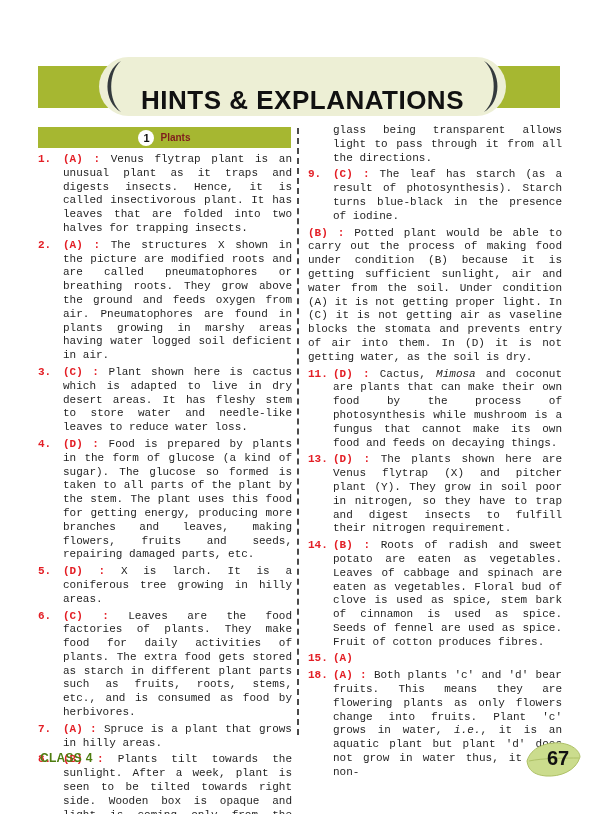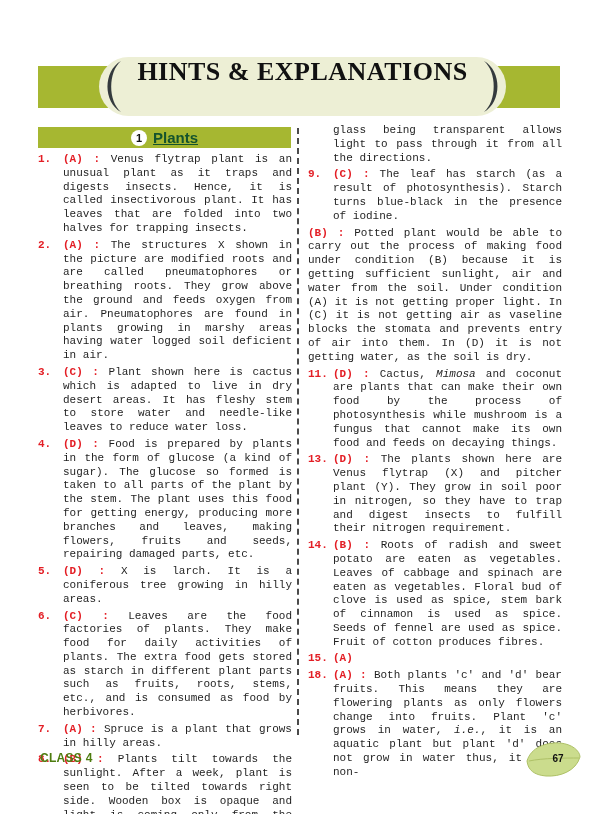--- a/index.html
+++ b/index.html
@@ -23,42 +23,42 @@
   }
   
   .band{
     position:absolute;left:38px;top:66px;width:522px;height:42px;
     background:var(--olive);
   }
   .pill{
     position:absolute;left:99px;top:57px;width:407px;height:59px;
     background:var(--cream);
     border-radius:32px;
-    display:flex;align-items:flex-start;justify-content:center;font-family:Liberation Serif, serif;
+    display:flex;align-items:flex-end;justify-content:center;
   }
   .pill h1{
     font-size:26px;font-weight:700;letter-spacing:.5px;color:#111;
     white-space:nowrap;
   }
   .arc{position:absolute;top:3px;height:53px;width:20px;}
   .arc.left{left:4px;}
   .arc.right{right:4px;}
   
   .section-bar{
     position:absolute;left:38px;top:127px;width:253px;height:21px;
     background:var(--olive);
     display:flex;align-items:center;justify-content:center;gap:6px;
   }
   .sec-circle{
     width:16px;height:16px;border-radius:50%;
     background:#ffffff;color:#111;
     font-size:11px;font-weight:700;
     display:flex;align-items:center;justify-content:center;
   }
-  .sec-title{color:#14532d;font-size:15px;font-weight:700;text-decoration:underline;}
+  .sec-title{color:#7f1d1d;font-size:10px;font-weight:700;}
   
   .divider{
     position:absolute;left:297px;top:128px;height:607px;width:0;
     border-left:2px dashed #4a4a4a;
   }
   .col{position:absolute;width:254px;font-size:11px;line-height:13.8px;font-family:Liberation Mono, monospace;}
   .col-left{left:38px;top:153px;}
   .col-right{left:308px;top:124px;}
   .item{display:flex;margin-bottom:3px;}
   .item .num{flex:0 0 25px;color:var(--red);font-weight:700;}
@@ -68,21 +68,21 @@
   .class-label{
     position:absolute;left:40px;top:751px;
     font-size:12px;font-weight:700;letter-spacing:.3px;color:#4d7c0f;
   }
   .leaf-wrap{
     position:absolute;left:525px;top:740px;width:58px;height:39px;
   }
   .leaf-num{
     position:absolute;left:0;top:0;width:58px;height:37px;
     display:flex;align-items:center;justify-content:center;
-    font-size:10px;font-weight:700;color:#111;
+    font-size:20px;font-weight:700;color:#111;
     padding-left:8px;
   }
 </style>
 </head>
 <body>
 
 <div class="page">
 
   <div class="band"></div>
   <div class="pill">

